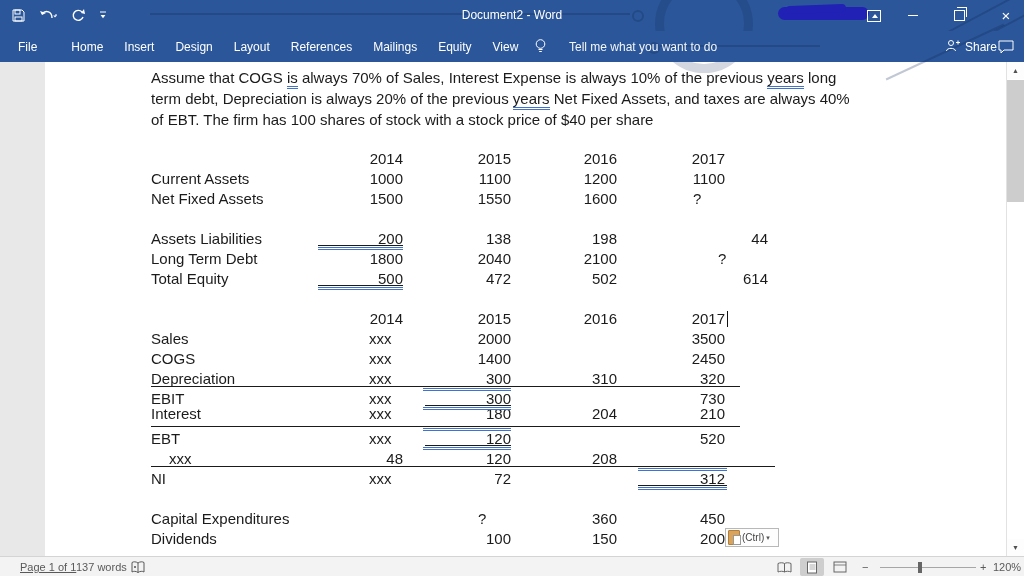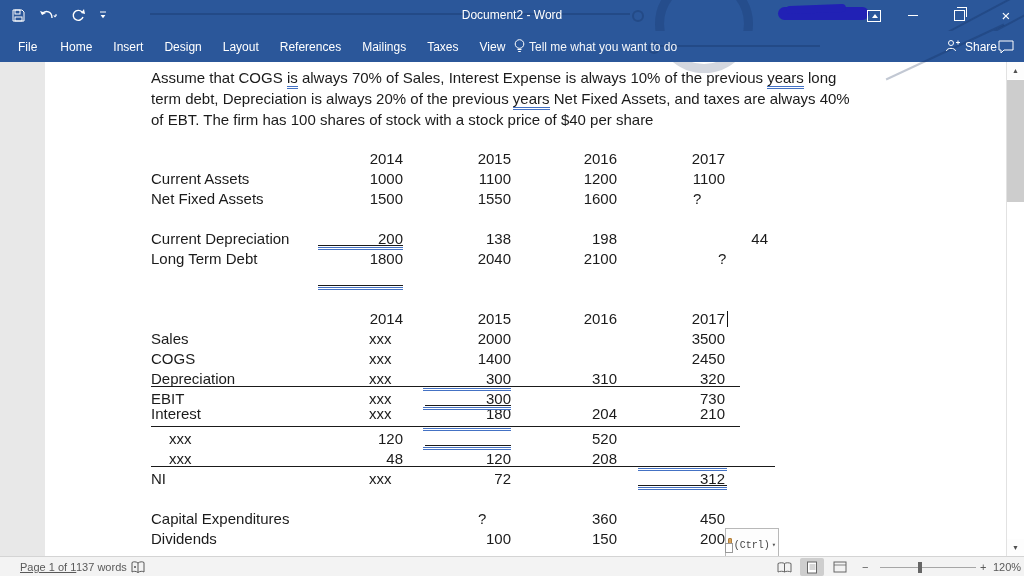--- a/index.html
+++ b/index.html
@@ -26,22 +26,22 @@
   #minb{left:898px;width:30px;}
   #minb .bar{width:10px;height:1px;background:#fff;}
   #maxb{left:944px;width:30px;}
   #maxb .box{width:9px;height:9px;border:1px solid #fff;position:relative;background:transparent;}
   #maxb .box:after{content:"";position:absolute;left:2px;top:-4px;width:9px;height:9px;border:1px solid #fff;border-left:none;border-bottom:none;}
   #closeb{left:988px;width:36px;font-size:15px;font-weight:400;}
 
   
   #tabs{position:absolute;left:18px;top:0;height:31px;display:flex;align-items:center;gap:21px;z-index:6;}
   .tab{color:#fff;font-size:12px;white-space:nowrap;cursor:default;}
-  .tab.file{margin-right:2px;}
-  #tellme{position:absolute;left:513px;top:0;height:31px;display:flex;align-items:center;gap:3px;color:rgba(255,255,255,.95);font-size:12px;z-index:6;}
+  .tab.file{margin-right:13px;}
+  #tellme{position:absolute;left:534px;top:0;height:31px;display:flex;align-items:center;gap:22px;color:rgba(255,255,255,.95);font-size:12px;z-index:6;}
   #shareg{position:absolute;left:945px;top:0;height:31px;display:flex;align-items:center;gap:5px;color:#fff;font-size:12px;z-index:6;}
   #commentb{position:absolute;left:998px;top:0;height:31px;display:flex;align-items:center;z-index:6;}
 
   
   #docarea{position:absolute;left:0;top:62px;width:1024px;height:494px;background:#e8e8e8;}
   #page{position:absolute;left:45px;top:0;width:961px;height:494px;background:#fff;}
   #intro{position:absolute;left:151px;top:5px;font-size:15px;line-height:21px;color:#1b1b1b;white-space:nowrap;}
   .g{border-bottom:3px double #4472c4;margin-top:8px;}
 
   .row{position:absolute;left:151px;width:617px;height:20px;line-height:20px;
@@ -52,22 +52,22 @@
   .row .x{text-align:left;padding-left:18px;}
   .row .q75{text-align:left;padding-left:75px;}
   .row .q76{text-align:left;padding-left:76px;}
   .row .q101{text-align:left;padding-left:101px;}
 
   .ml{position:absolute;height:0;border-bottom:1px solid #1a1a1a;}
   .mg{position:absolute;height:0;border-bottom:3px double #4472c4;}
   #caret{position:absolute;left:727px;top:249px;width:1px;height:16px;background:#111;}
 
   #pastebtn{position:absolute;left:725px;top:466px;width:54px;height:19px;background:#fdfdfd;
-            border:1px solid #b8b8b8;display:flex;align-items:center;gap:2px;padding:16px 2px;
-            font-size:10px;color:#444;box-sizing:border-box;font-family:Liberation Mono, monospace;}
+            border:1px solid #b8b8b8;display:flex;align-items:center;gap:2px;padding:8px 2px;
+            font-size:10px;color:#444;box-sizing:border-box;}
   #clip{width:10px;height:13px;background:#d9a35c;border:1px solid #b07f3c;border-radius:1px;position:relative;}
   #clip:after{content:"";position:absolute;right:-2px;bottom:-1px;width:6px;height:8px;background:#fff;border:1px solid #999;}
   #pastebtn .dd{font-size:7px;color:#555;}
 
   
   #scrollbar{position:absolute;left:1006px;top:0;width:17px;height:494px;background:#fff;border-left:1px solid #e2e2e2;}
   .sbtn{position:absolute;left:0;width:17px;height:17px;background:#fdfdfd;color:#505050;font-size:7px;
         display:flex;align-items:center;justify-content:center;}
   #sb-thumb{position:absolute;left:0;top:18px;width:17px;height:122px;background:#cdcdcd;}
 
@@ -143,21 +143,21 @@
       <div class="dline" style="left:880px;top:20px;width:130px;transform:rotate(-25deg);"></div>
     </div>
     <div id="tabs">
       <span class="tab file">File</span>
       <span class="tab">Home</span>
       <span class="tab">Insert</span>
       <span class="tab">Design</span>
       <span class="tab">Layout</span>
       <span class="tab">References</span>
       <span class="tab">Mailings</span>
-      <span class="tab">Taxes</span>
+      <span class="tab">Equity</span>
       <span class="tab">View</span>
     </div>
     <div id="tellme">
       <span>
         <svg width="13" height="15" viewBox="0 0 13 15">
             <circle cx="6.5" cy="6" r="4.3" fill="none" stroke="#fff"></circle>
             <path d="M4.5 11.5h4M5.2 13.5h2.6" stroke="#fff"></path>
           </svg>
       </span>
       <span>Tell me what you want to do</span>
@@ -206,35 +206,43 @@
     </div>
     <div class="row" style="top:127px">
       <span class="lab">Net Fixed Assets</span>
       <span>1500</span>
         <span>1550</span>
       <span>1600</span>
         <span class="q76">?</span>
         <span></span>
     </div>
     <div class="row" style="top:167px">
-      <span class="lab">Current Depreciation</span>
+      <span class="lab">Assets Liabilities</span>
       <span>200</span>
         <span>138</span>
       <span>198</span>
         <span></span>
         <span>44</span>
     </div>
     <div class="row" style="top:187px">
       <span class="lab">Long Term Debt</span>
       <span>1800</span>
         <span>2040</span>
       <span>2100</span>
         <span class="q101">?</span>
         <span></span>
     </div>
+    <div class="row" style="top:207px">
+      <span class="lab">Total Equity</span>
+      <span>500</span>
+        <span>472</span>
+      <span>502</span>
+        <span></span>
+        <span>614</span>
+    </div>
 
     <div class="row" style="top:247px">
       <span class="lab"></span>
       <span>2014</span>
         <span>2015</span>
       <span>2016</span>
         <span>2017</span>
         <span></span>
     </div>
     <div class="row" style="top:267px">
@@ -271,20 +279,21 @@
     </div>
     <div class="row" style="top:342px">
       <span class="lab">Interest</span>
       <span class="x">xxx</span>
         <span>180</span>
       <span>204</span>
         <span>210</span>
         <span></span>
     </div>
     <div class="row" style="top:367px">
+      <span class="lab">EBT</span>
       <span class="x">xxx</span>
         <span>120</span>
       <span></span>
         <span>520</span>
         <span></span>
     </div>
     <div class="row" style="top:387px">
       <span class="x">xxx</span>
         <span>48</span>
       <span>120</span>

